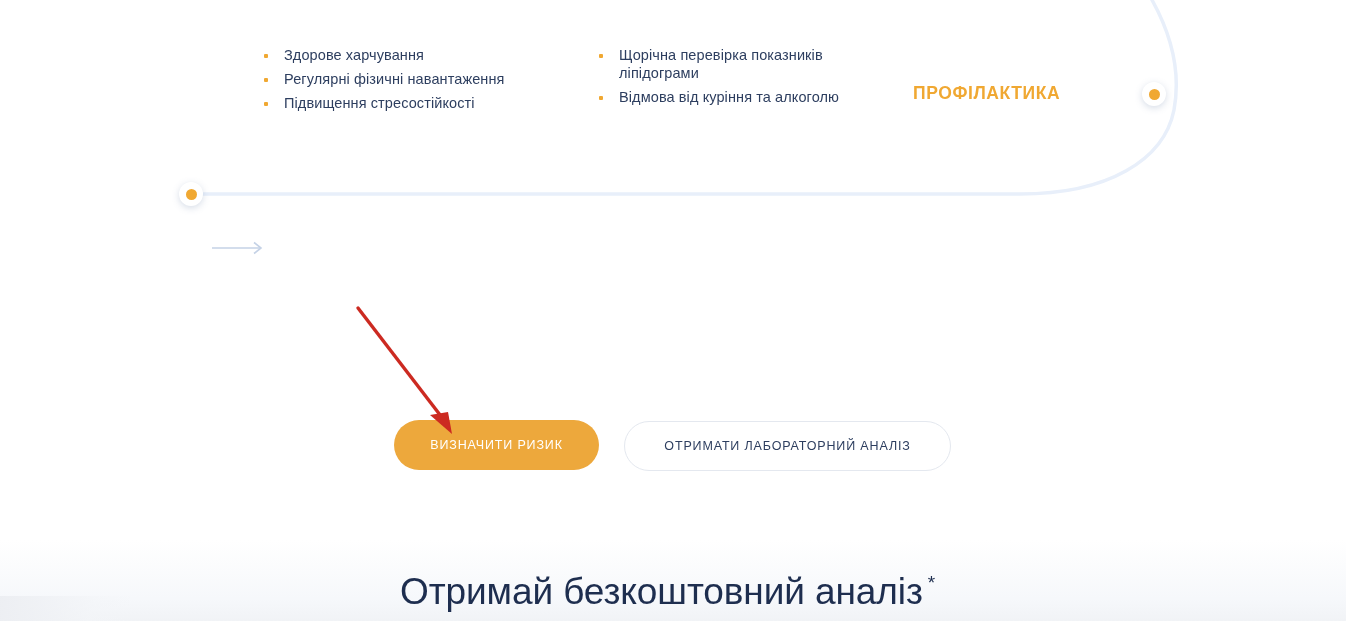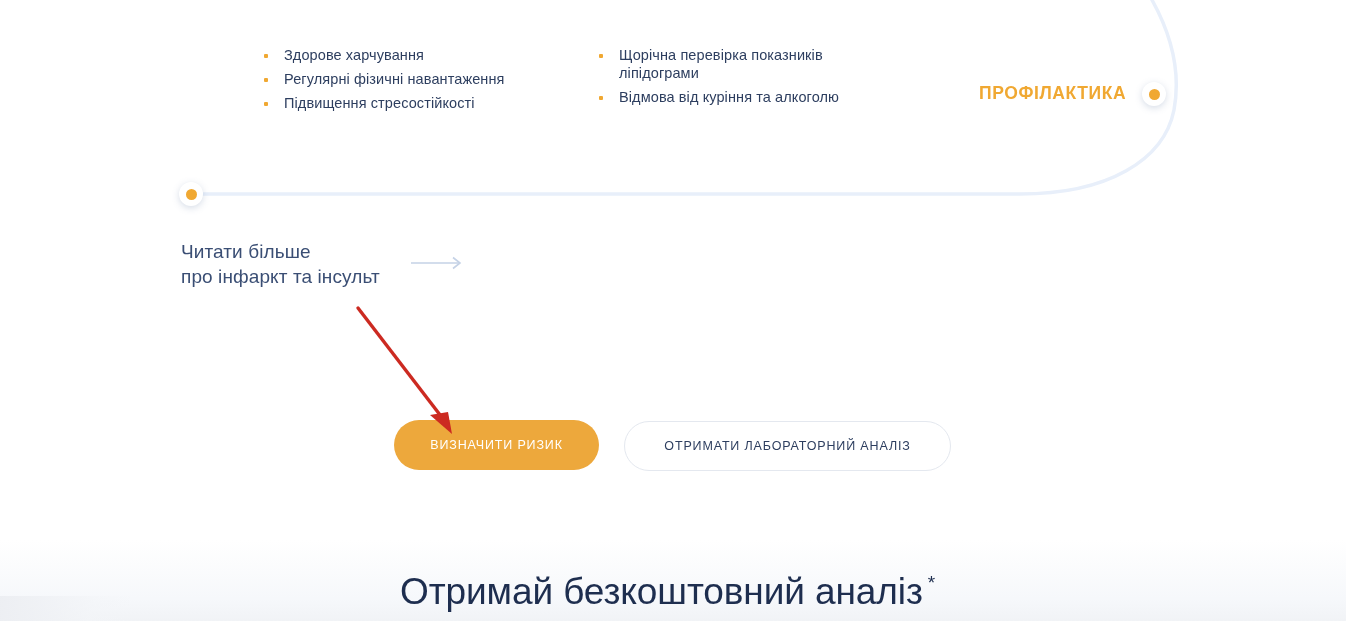--- a/index.html
+++ b/index.html
@@ -100,21 +100,21 @@
     top: 7px;
     width: 4px;
     height: 4px;
     border-radius: 1px;
     background: #F0A832;
   }
 
   
   #profilaktika-label {
     position: absolute;
-    left: 979px;
+    left: 913px;
     top: 83px;
     color: #F0A832;
     font-size: 17.5px;
     font-weight: bold;
     letter-spacing: 0.6px;
     white-space: nowrap;
   }
 
   
   #read-more {
@@ -240,22 +240,20 @@
       <span class="bullet-dot"></span>
       <span>Щорічна перевірка показників ліпідограми</span>
     </li>
     <li class="bullet-item">
       <span class="bullet-dot"></span>
       <span>Відмова від куріння та алкоголю</span>
     </li>
   </ul>
 
   <div id="read-more">
-    <span class="rm-text">Читати більше
-про інфаркт та інсульт</span>
     <span class="rm-arrow">
       <svg width="52" height="14" viewBox="0 0 52 14">
         <line x1="0" y1="7" x2="48" y2="7" stroke="#C5D2E6" stroke-width="1.6"></line>
         <polyline points="42,1.5 49,7 42,12.5" fill="none" stroke="#C5D2E6" stroke-width="1.6"></polyline>
       </svg>
     </span>
   </div>
 
   <button id="cta-primary">ВИЗНАЧИТИ РИЗИК</button>
   <button id="cta-secondary">ОТРИМАТИ ЛАБОРАТОРНИЙ АНАЛІЗ</button>

